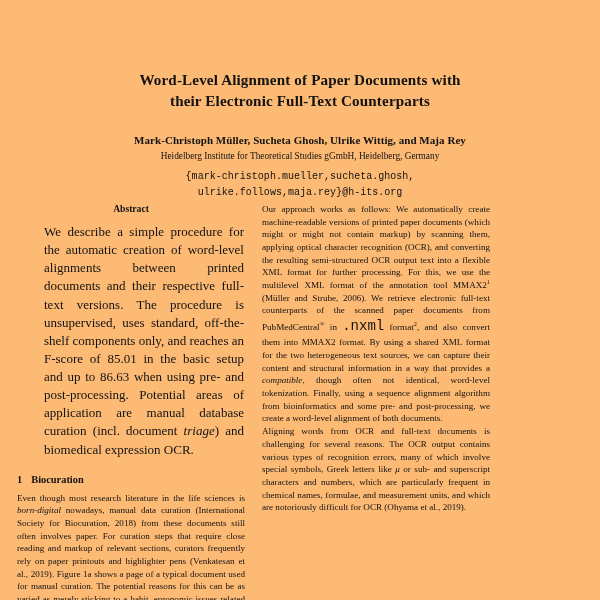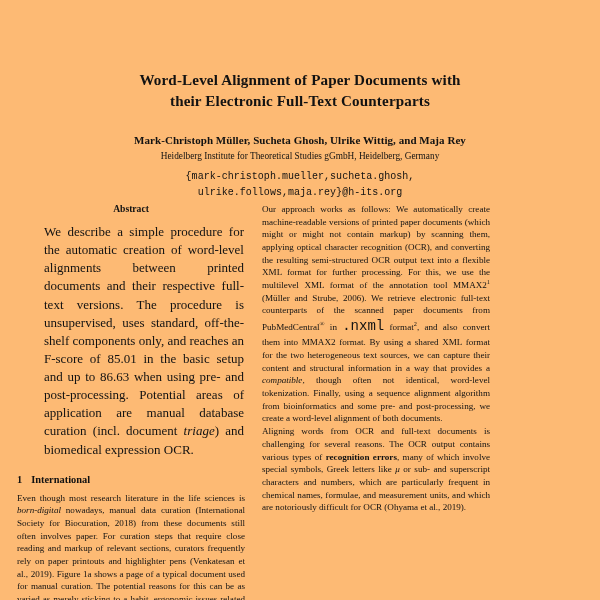--- a/index.html
+++ b/index.html
@@ -111,21 +111,21 @@
     line-height: 1.392;
     text-align: justify;
     text-justify: inter-word;
     hyphens: manual;
   }
   p.body + p.body { margin-top: 0.5px; }
 
   .col-right p.body:first-child { margin-top: 0; }
 
   i.it { font-style: italic; }
-  b.bd { font-weight: bold; }
+  b.bd { font-weight: normal; }
   span.mono {
     font-family: "Liberation Mono", "DejaVu Sans Mono", monospace;
     font-size: 14px;
   }
   sup.fn {
     font-size: 6.3px;
     vertical-align: super;
     line-height: 0;
   }
   sup.reg {
@@ -159,21 +159,21 @@
   <div class="columns">
 
     <div class="col col-left">
 
       <div class="abstract-heading">Abstract</div>
 
       <p class="abstract-body"><span>We describe a simple procedure for the automatic creation of word-level alignments between printed documents and their respective full-text versions. The procedure is unsupervised, uses standard, off-the-shelf components only, and reaches an F-score of 85.01 in the basic setup and up to 86.63 when using pre- and post-processing. Potential areas of application are manual database curation (incl. document </span><i class="it">triage</i><span>) and biomedical expression OCR.</span></p>
 
       <div class="section-heading">
         <span class="num">1</span>
-        <span>International</span>
+        <span>Biocuration</span>
       </div>
 
       <p class="body"><span>Even though most research literature in the life sciences is </span><i class="it">born-digital</i><span> nowadays, manual data curation (International Society for Biocuration, 2018) from these documents still often involves paper. For curation steps that require close reading and markup of relevant sections, curators frequently rely on paper printouts and highlighter pens (Venkatesan et al., 2019). Figure 1a shows a page of a typical document used for manual curation. The potential reasons for this can be as varied as merely sticking to a habit, ergonomic issues related to reading from and interacting with a device, and functional limitations of that device (Buchanan and Loizides, 2007; Köpper et al., 2016; Clinton, 2019).</span></p>
 
 
     </div>
 
     <div class="col col-right">
 
       <p class="body"><span>Our approach works as follows: We automatically create machine-readable versions of printed paper documents (which might or might not contain markup) by scanning them, applying optical character recognition (OCR), and converting the resulting semi-structured OCR output text into a flexible XML format for further processing. For this, we use the multilevel XML format of the annotation tool MMAX2</span><sup class="fn">1</sup><span> (Müller and Strube, 2006). We retrieve electronic full-text counterparts of the scanned paper documents from PubMedCentral</span><sup class="reg">®</sup><span> in </span><span class="mono">.nxml</span><span> format</span><sup class="fn">2</sup><span>, and also convert them into MMAX2 format. By using a shared XML format for the two heterogeneous text sources, we can capture their content and structural information in a way that provides a </span><i class="it">compatible</i><span>, though often not identical, word-level tokenization. Finally, using a sequence alignment algorithm from bioinformatics and some pre- and post-processing, we create a word-level alignment of both documents.</span></p>

